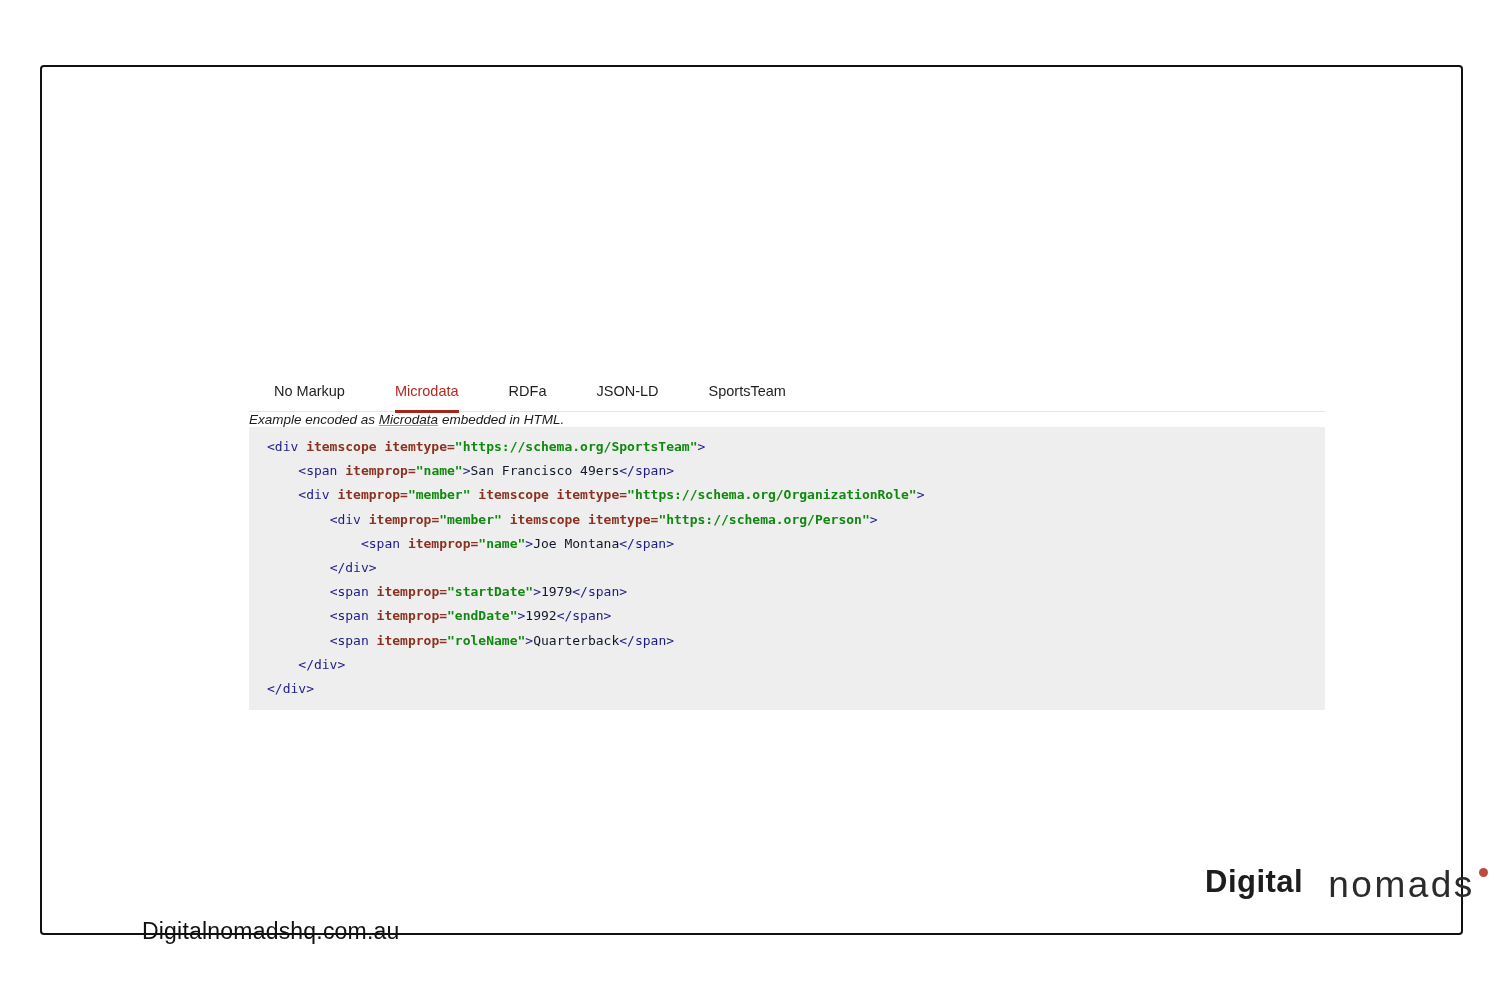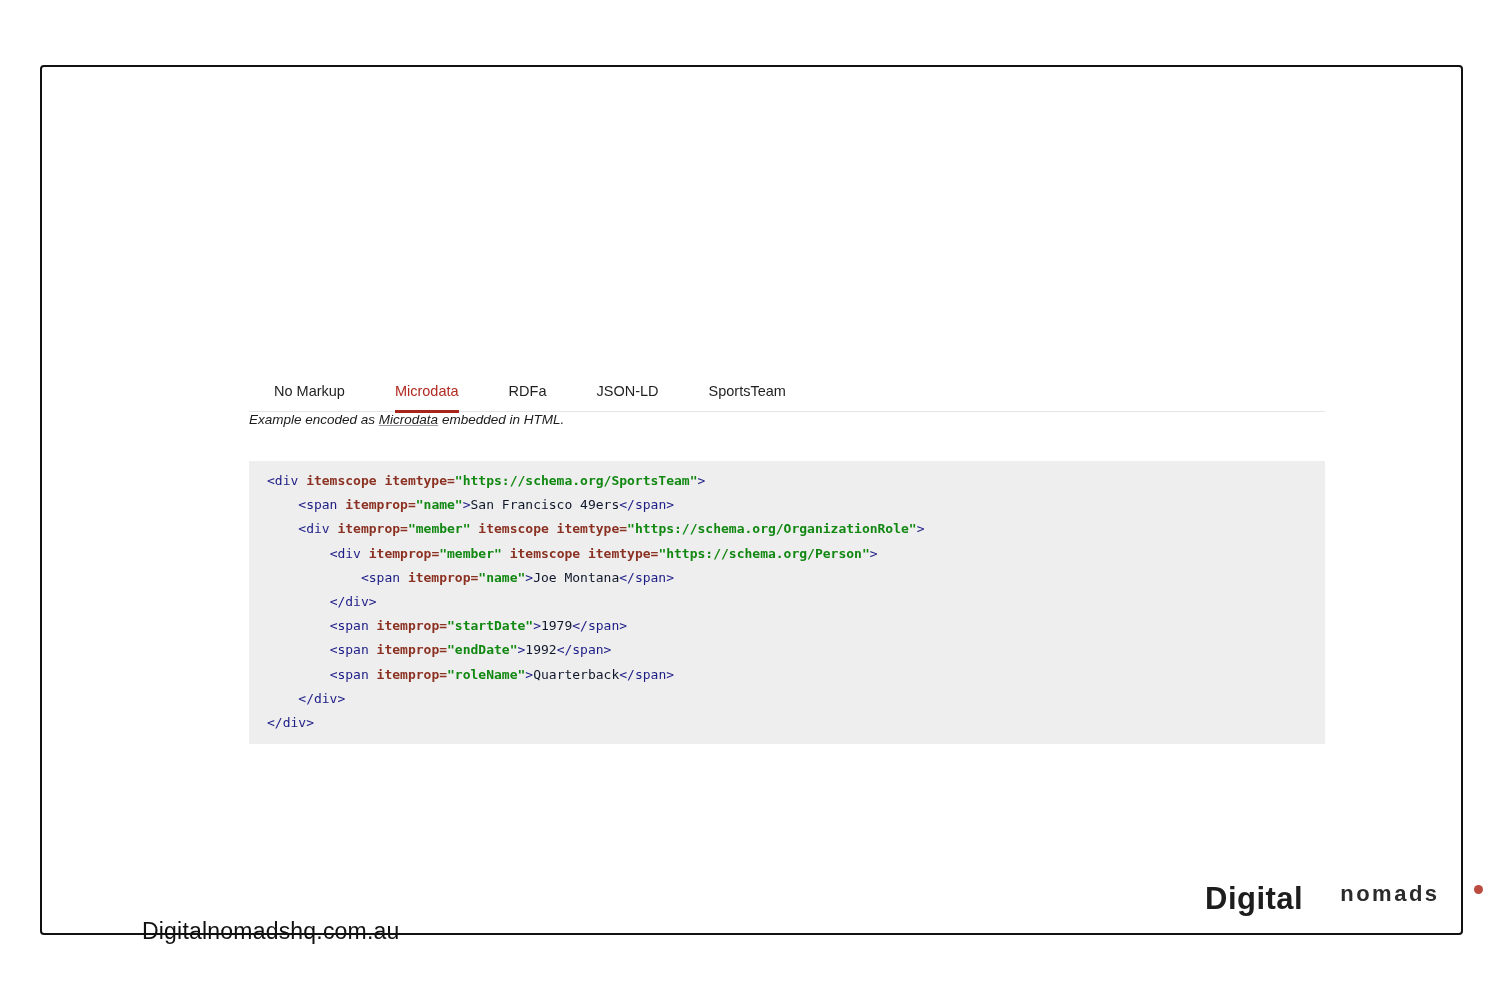--- a/index.html
+++ b/index.html
@@ -53,21 +53,21 @@
     color: #1c1c1c;
   }
   .caption a {
     color: #1c1c1c;
     text-decoration: underline;
     text-decoration-color: #9a9aa5;
   }
 
   
   .codeblock {
-    margin-top: 34px;
+    margin-top: 0;
     background: #eeeeee;
     padding: 8px 18px 9px 18px;
     font-family: "DejaVu Sans Mono", "Liberation Mono", monospace;
     font-size: 13px;
     line-height: 24.2px;
     white-space: pre;
     color: #1a1a1a;
     overflow: hidden;
   }
   .tok-tag  { color: #1c1c87; }
@@ -78,36 +78,35 @@
   
   .site-url {
     position: absolute;
     left: 100px; top: 851px;
     font-size: 23px;
     color: #111111;
     letter-spacing: 0.2px;
   }
   .logo {
     position: absolute;
-    left: 1163px; top: 814px;
+    left: 1163px; top: 797px;
     display: flex;
     align-items: flex-start;
     color: #1d1d1d;
-    gap: 30px;
   }
   .logo .logo-bold {
     font-size: 31px;
     font-weight: 700;
     letter-spacing: 0.5px;
   }
   .logo .logo-light {
-    font-size: 22px;
-    font-weight: 700;
+    font-size: 37px;
+    font-weight: 400;
     letter-spacing: 2.5px;
-    margin-left: 7px;
+    margin-left: 25px;
     color: #2b2b2b;
   }
   .logo .logo-dot {
     width: 9px; height: 9px;
     border-radius: 50%;
     background: #bb4a3f;
     margin-left: 4px;
     margin-top: 4px;
   }
 </style>

